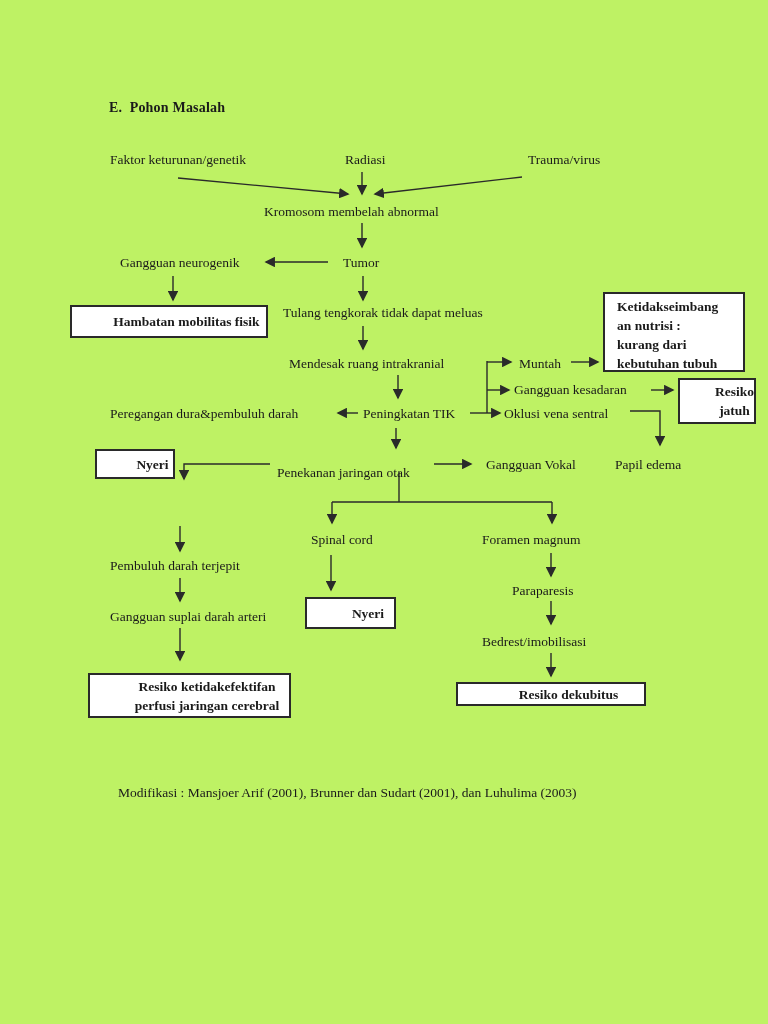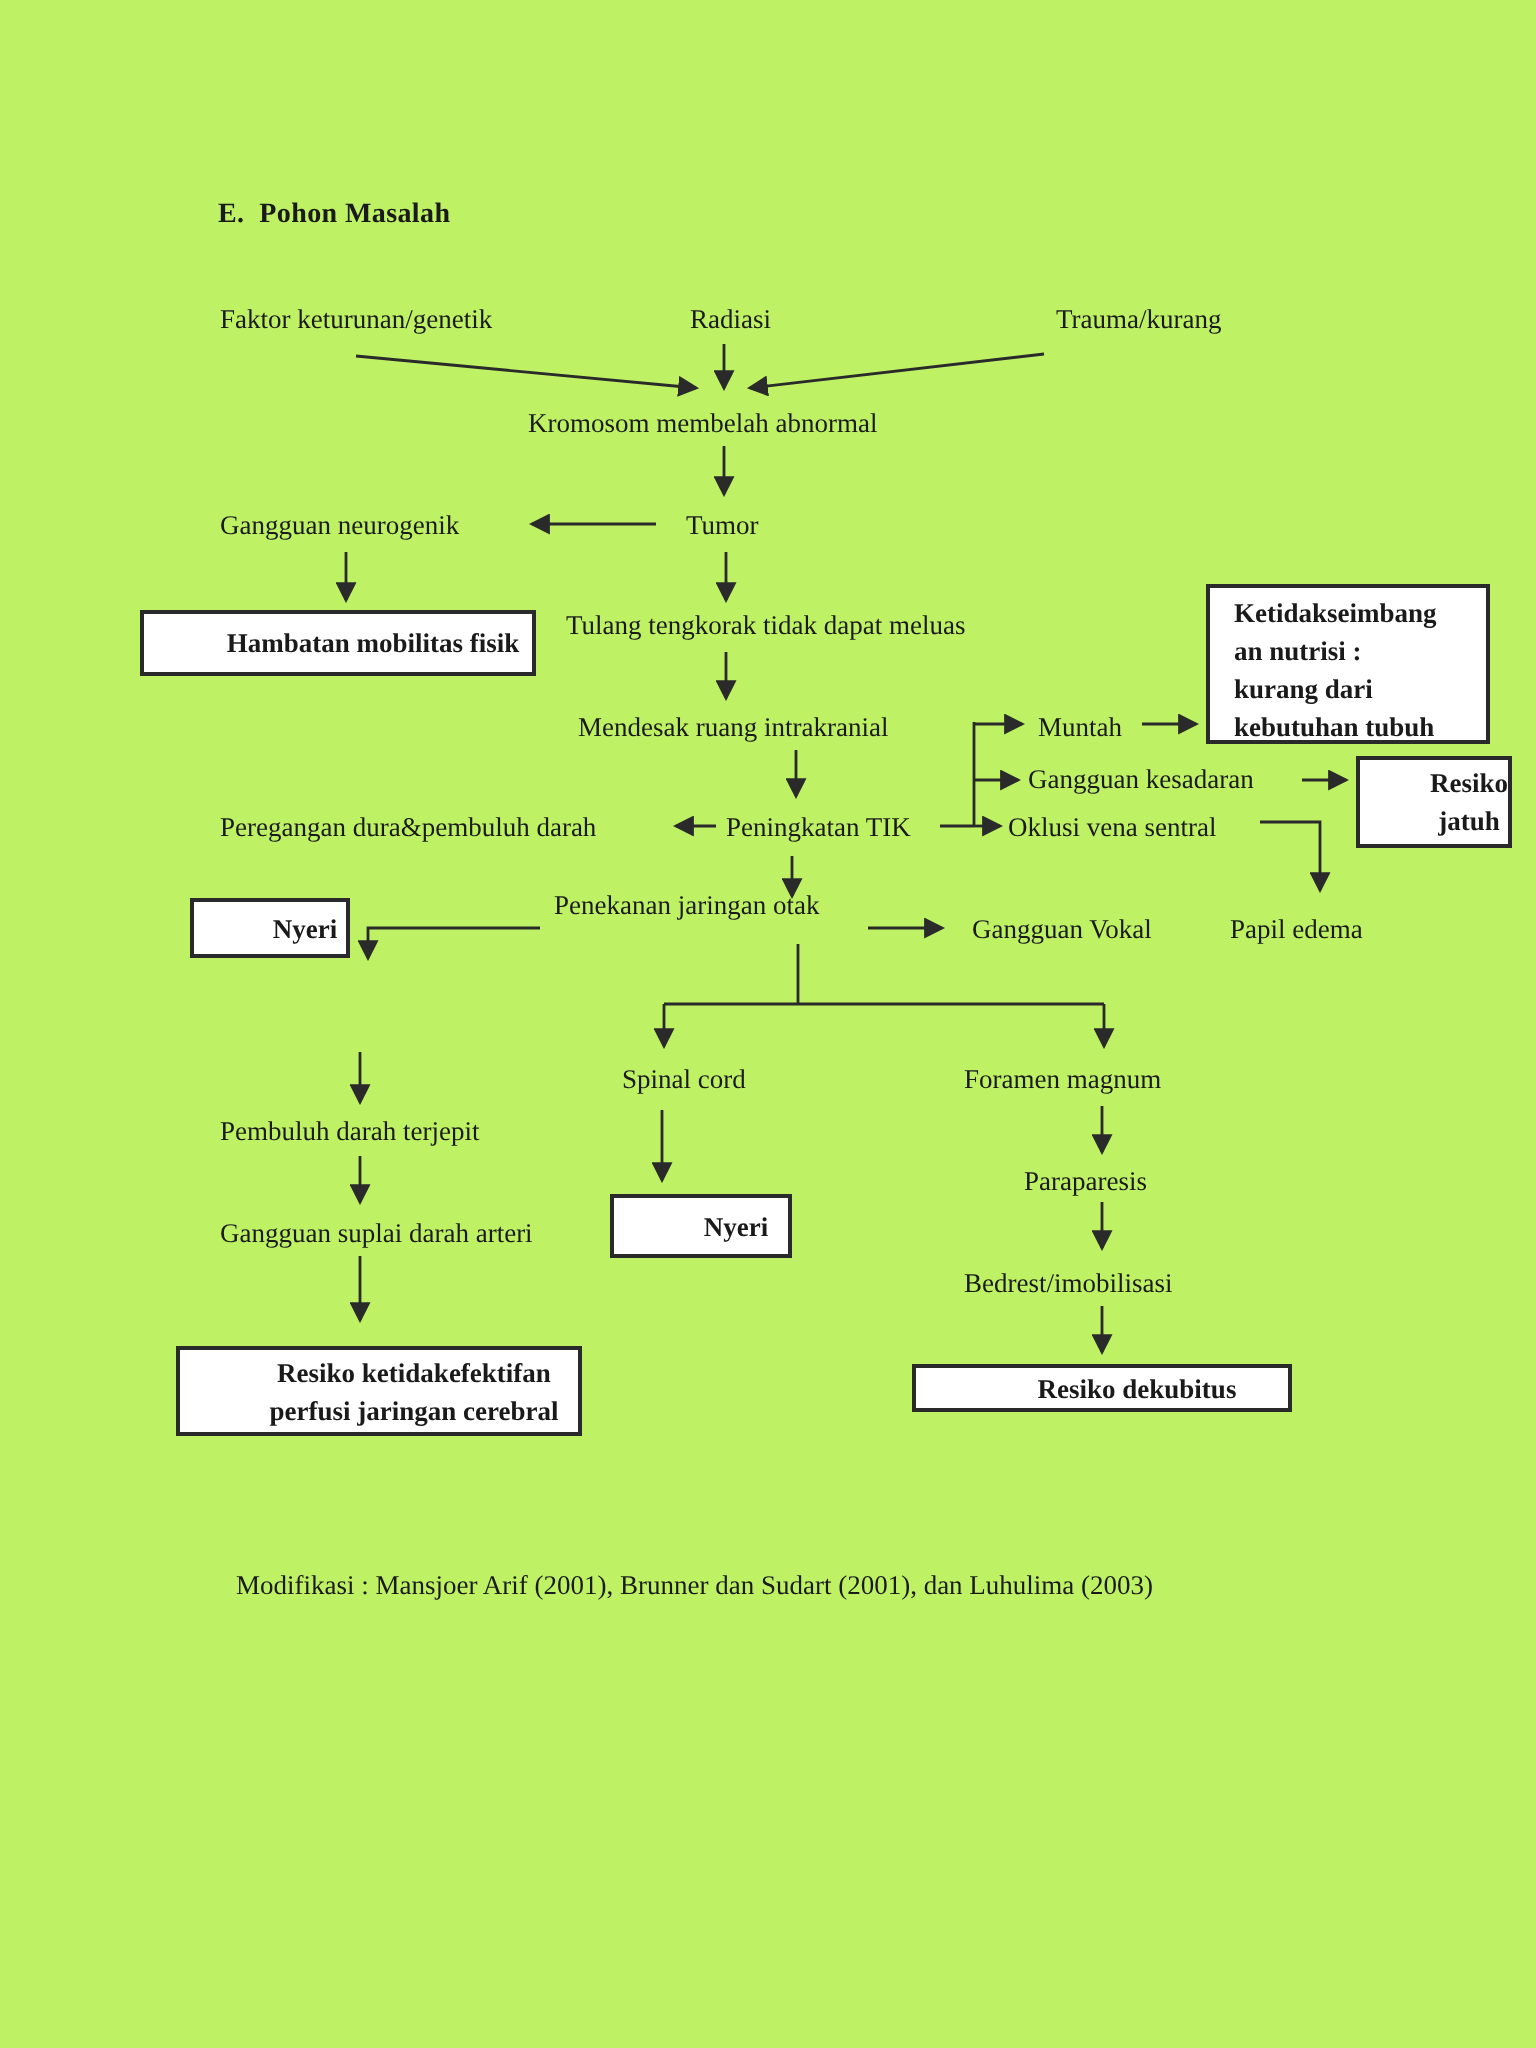--- a/index.html
+++ b/index.html
@@ -130,32 +130,32 @@
 
     <line x1="180" y1="578" x2="180" y2="601" marker-end="url(#arr)"></line>
 
     <line x1="180" y1="628" x2="180" y2="660" marker-end="url(#arr)"></line>
   </svg>
 
   <div class="heading" style="left:109px; top:100px;">E.  Pohon Masalah</div>
 
   <div class="node" style="left:110px; top:151px;">Faktor keturunan/genetik</div>
   <div class="node" style="left:345px; top:151px;">Radiasi</div>
-  <div class="node" style="left:528px; top:151px;">Trauma/kurang</div>
+  <div class="node" style="left:528px; top:151px;">Trauma/virus</div>
   <div class="node" style="left:264px; top:203px;">Kromosom membelah abnormal</div>
-  <div class="node" style="left:110px; top:254px;">Gangguan neurogenik</div>
+  <div class="node" style="left:120px; top:254px;">Gangguan neurogenik</div>
   <div class="node" style="left:343px; top:254px;">Tumor</div>
   <div class="node" style="left:283px; top:304px;">Tulang tengkorak tidak dapat meluas</div>
   <div class="node" style="left:289px; top:355px;">Mendesak ruang intrakranial</div>
   <div class="node" style="left:519px; top:355px;">Muntah</div>
   <div class="node" style="left:514px; top:381px;">Gangguan kesadaran</div>
   <div class="node" style="left:110px; top:405px;">Peregangan dura&amp;pembuluh darah</div>
   <div class="node" style="left:363px; top:405px;">Peningkatan TIK</div>
   <div class="node" style="left:504px; top:405px;">Oklusi vena sentral</div>
-  <div class="node" style="left:277px; top:444px;">Penekanan jaringan otak</div>
+  <div class="node" style="left:277px; top:464px;">Penekanan jaringan otak</div>
   <div class="node" style="left:486px; top:456px;">Gangguan Vokal</div>
   <div class="node" style="left:615px; top:456px;">Papil edema</div>
   <div class="node" style="left:311px; top:531px;">Spinal cord</div>
   <div class="node" style="left:482px; top:531px;">Foramen magnum</div>
   <div class="node" style="left:110px; top:557px;">Pembuluh darah terjepit</div>
   <div class="node" style="left:512px; top:582px;">Paraparesis</div>
   <div class="node" style="left:110px; top:608px;">Gangguan suplai darah arteri</div>
   <div class="node" style="left:482px; top:633px;">Bedrest/imobilisasi</div>
 
   <div class="box" style="left:70px; top:305px; width:198px; height:33px;">Hambatan mobilitas fisik</div>

